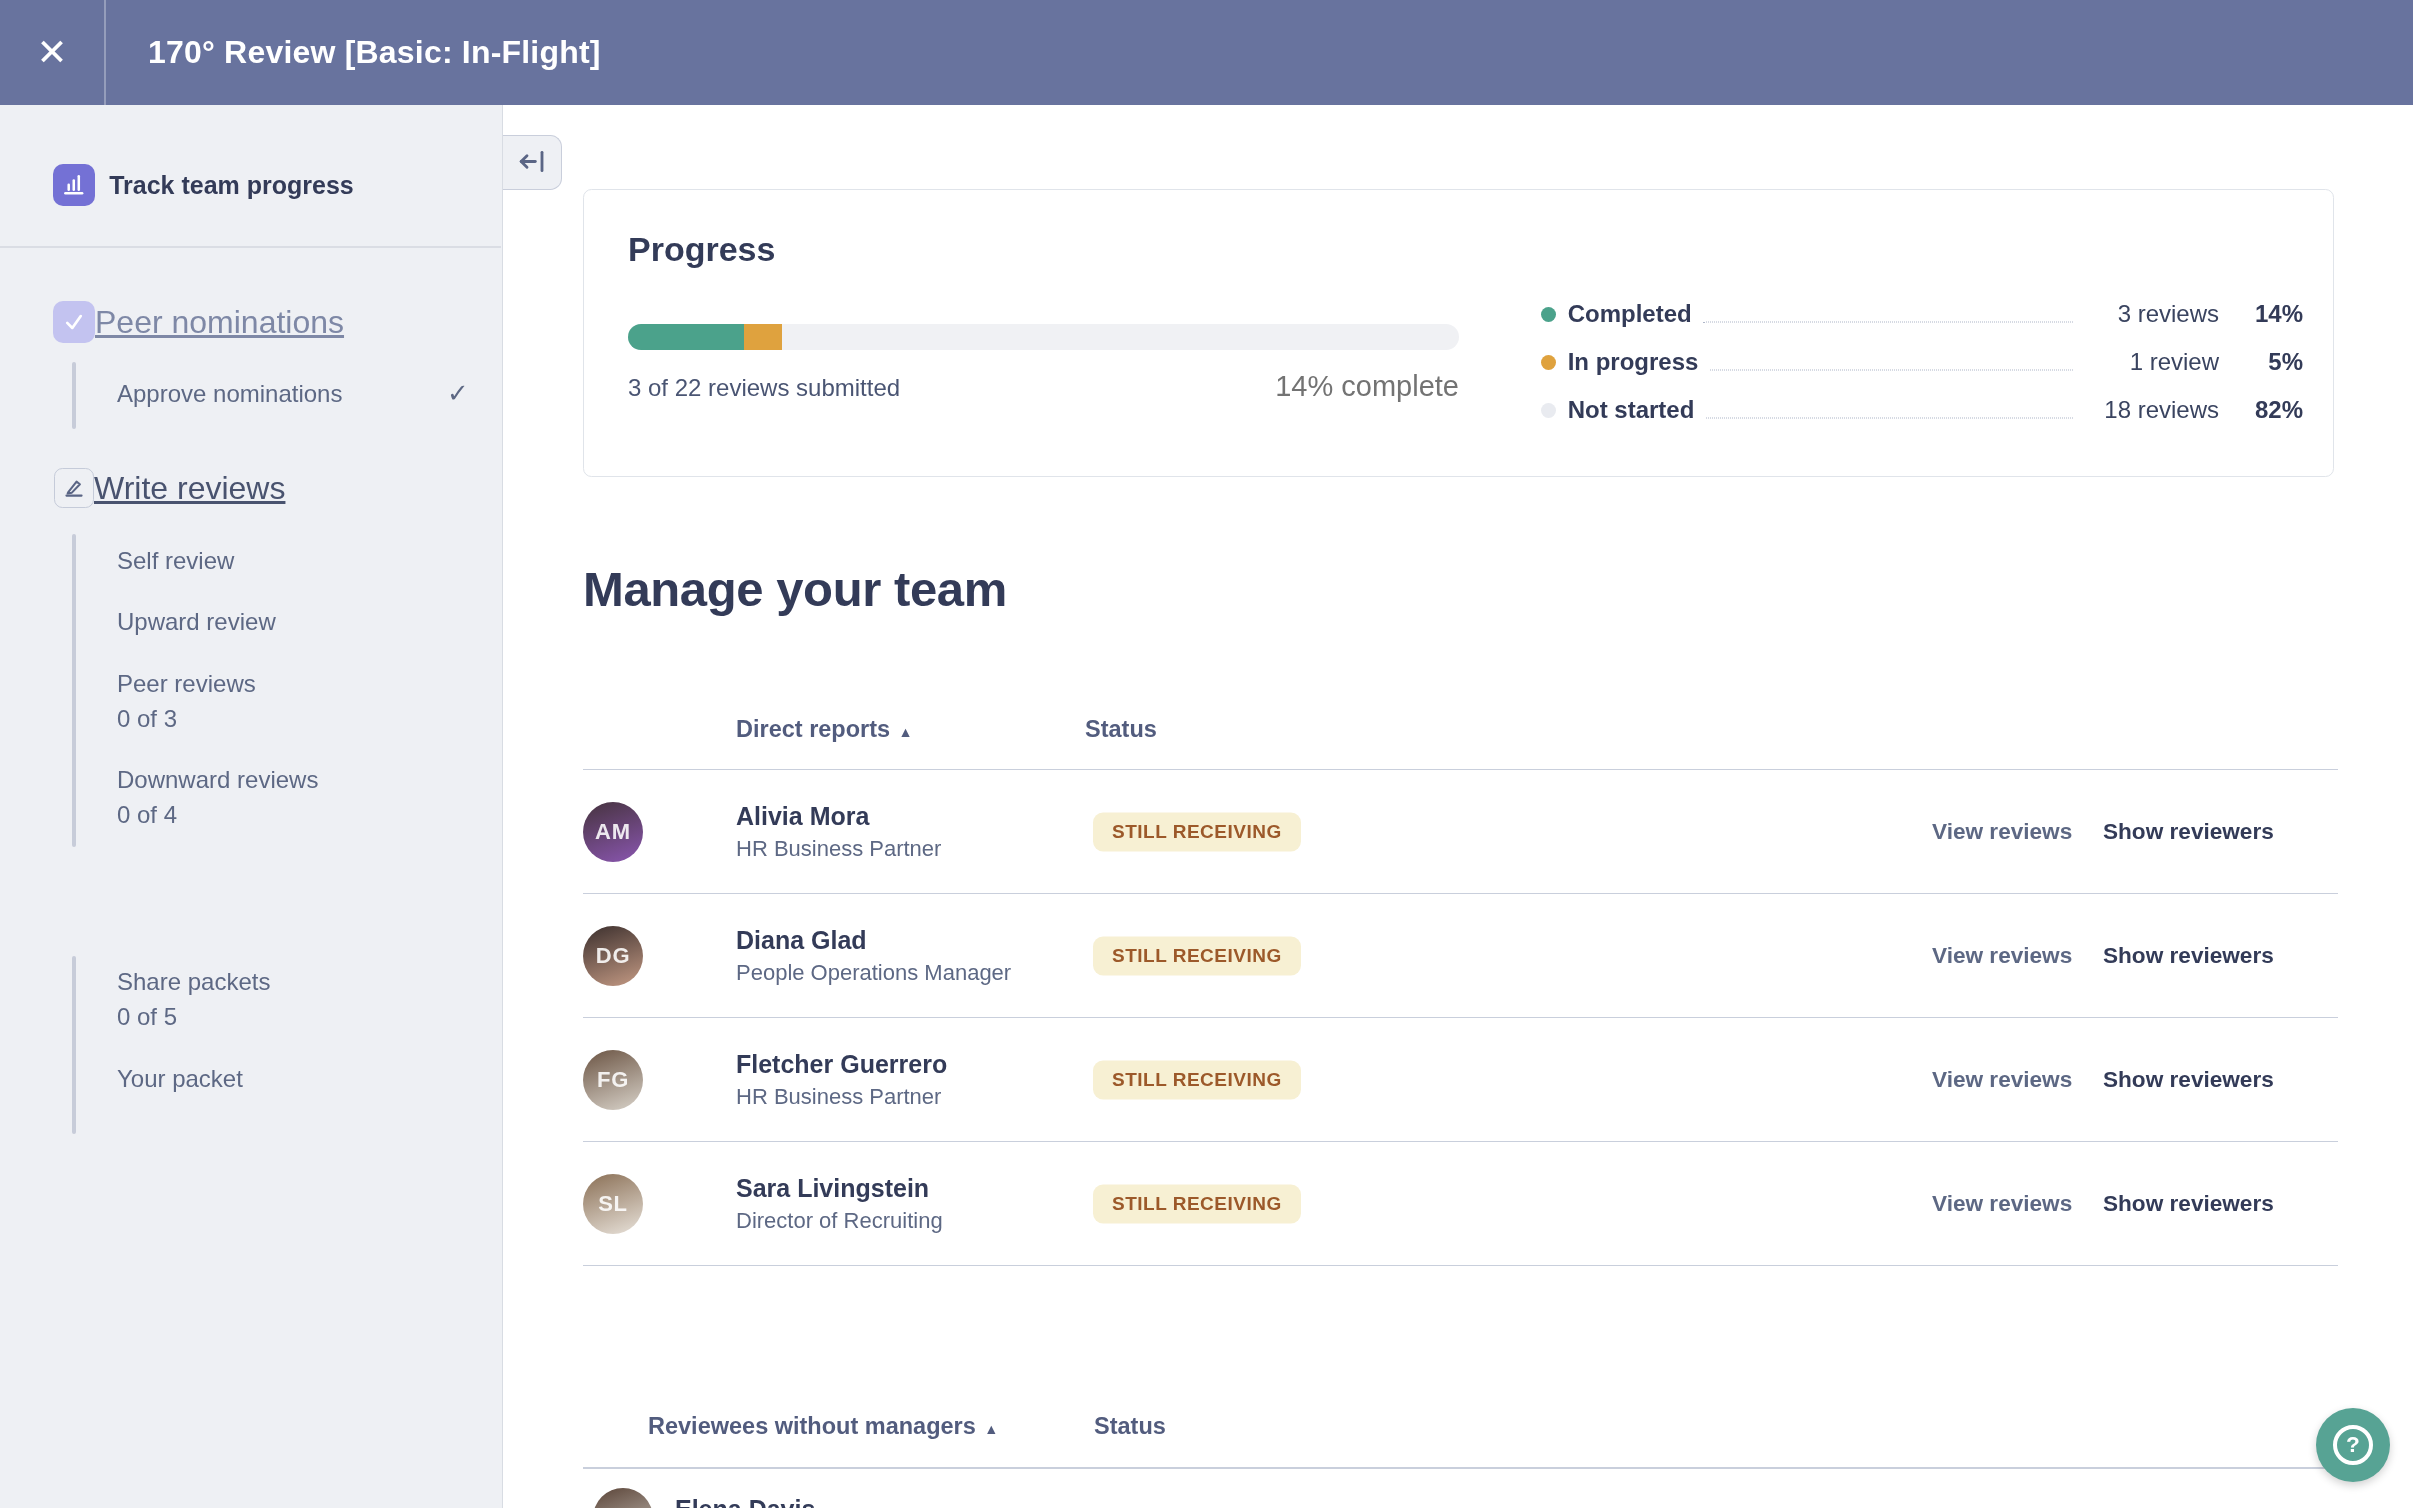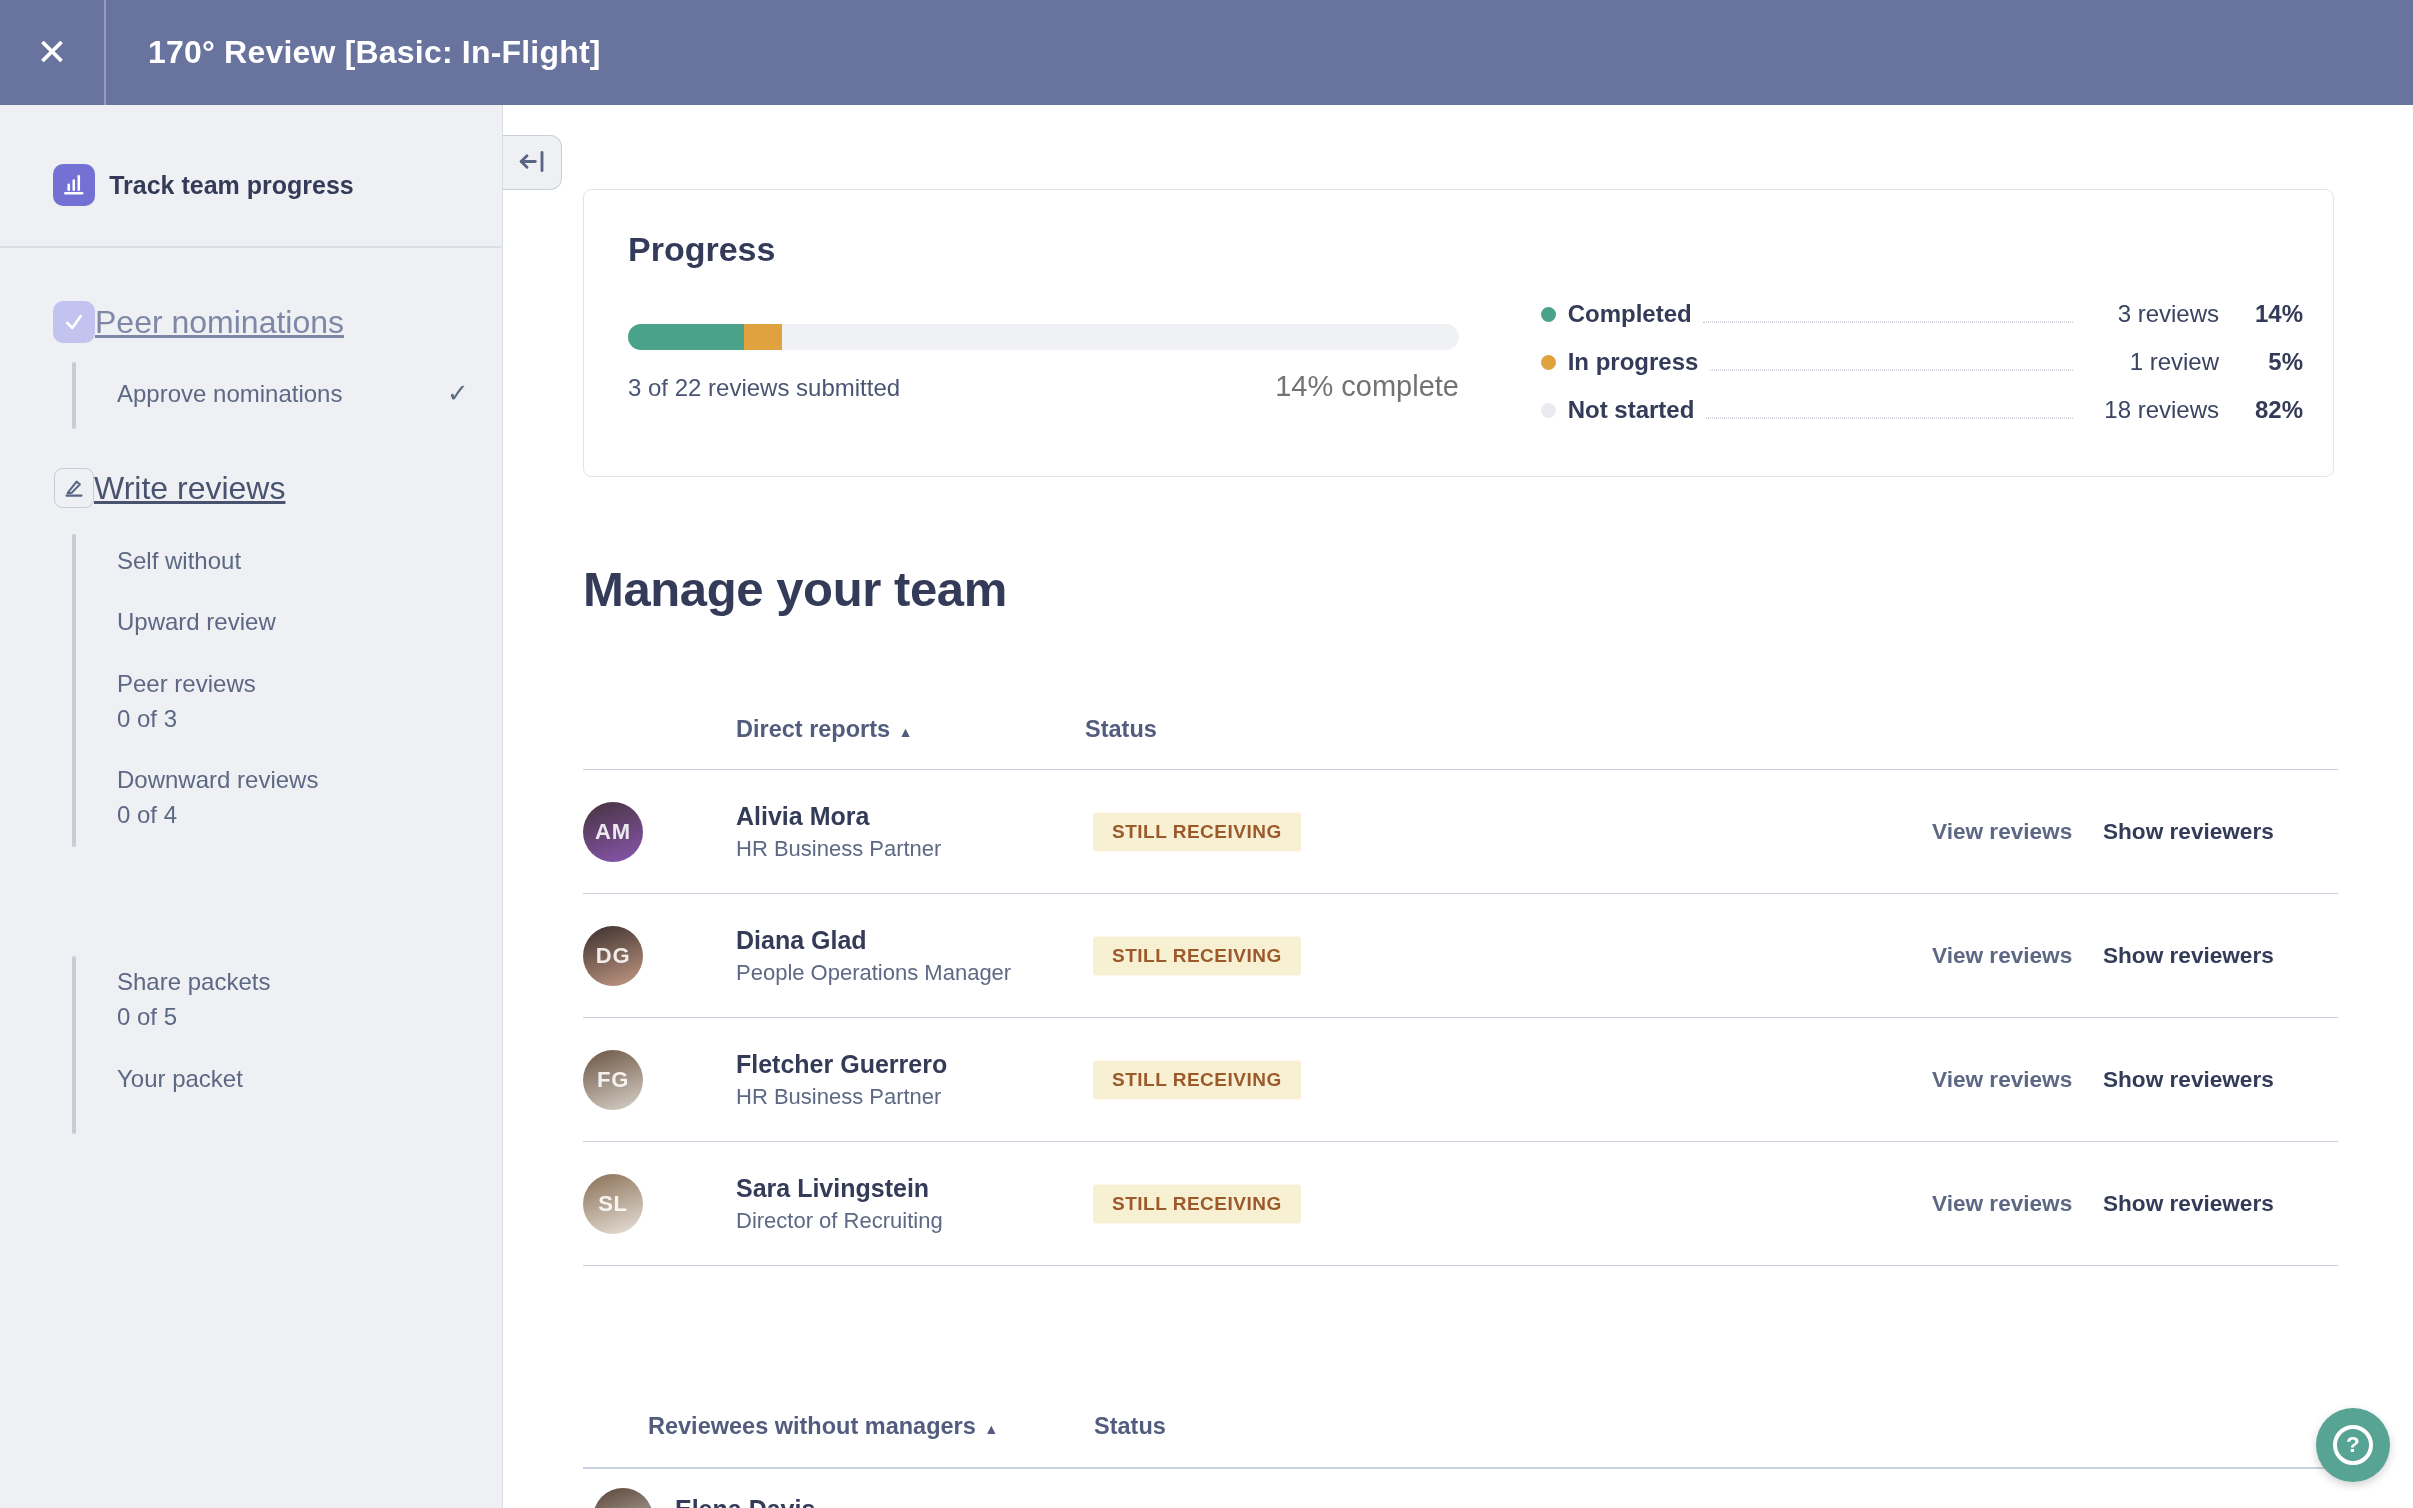--- a/index.html
+++ b/index.html
@@ -53,21 +53,21 @@
   .thead1 { position:absolute; left:583px; top:704px; width:1755px; height:49px; }
   .th { position:absolute; font-size:23.5px; font-weight:600; color:#525C7E; }
   .sort-arrow { font-size:14.2px; color:#525C7E; margin-left:8.4px; }
 
   .rows1 { position:absolute; left:583px; top:769px; width:1755px; border-top:1.7px solid #C9CFDC; }
   .trow { position:relative; height:124px; border-bottom:1.7px solid #C9CFDC; }
   .avatar { position:absolute; left:0; top:50%; transform:translateY(-50%); width:60px; height:60px; border-radius:50%; display:flex; align-items:center; justify-content:center; color:rgba(255,255,255,0.88); font-size:22px; font-weight:700; letter-spacing:0.8px; overflow:hidden; }
   .person { position:absolute; left:153px; top:50%; transform:translateY(-50%); }
   .person .pname { font-size:25px; font-weight:700; color:#333B58; }
   .person .ptitle { font-size:22px; color:#5D6884; margin-top:5.9px; }
-  .badge { position:absolute; left:510px; top:50%; transform:translateY(-50%); height:39px; padding:0 19px; display:inline-flex; align-items:center; background:#F7F0D3; border-radius:3px; font-size:19px; font-weight:700; letter-spacing:0.5px; color:#9C592A; white-space:nowrap; }
+  .badge { position:absolute; left:510px; top:50%; transform:translateY(-50%); height:39px; padding:0 19px; display:inline-flex; align-items:center; background:#F7F0D3; border-radius:10px; font-size:19px; font-weight:700; letter-spacing:0.5px; color:#9C592A; white-space:nowrap; }
   .link-view { position:absolute; left:1349px; top:50%; transform:translateY(-50%); font-size:22.6px; font-weight:600; color:#5D6884; cursor:pointer; white-space:nowrap; }
   .link-show { position:absolute; left:1520px; top:50%; transform:translateY(-50%); font-size:22.6px; font-weight:700; color:#333B58; cursor:pointer; white-space:nowrap; }
 
   .thead2 { position:absolute; left:583px; top:1401px; width:1755px; height:49px; }
   .divider2 { position:absolute; left:583px; top:1467px; width:1755px; height:1.7px; background:#C9CFDC; }
   .partial-row { position:absolute; left:583px; top:1483px; width:1755px; height:25px; }
   .partial-row .avatar { left:10px; top:5px; transform:none; }
   .partial-row .pname { position:absolute; left:92px; top:11.7px; font-size:25px; font-weight:700; color:#333B58; }
 
   .help-btn { position:absolute; left:2316px; top:1408px; width:74px; height:74px; border-radius:50%; background:#57A394; display:flex; align-items:center; justify-content:center; box-shadow:0 3.4px 8.4px rgba(0,0,0,0.18); cursor:pointer; z-index:40; }
@@ -123,21 +123,21 @@
             <g stroke="#5A6585" stroke-width="2.4" stroke-linecap="round" stroke-linejoin="round" fill="none">
               <path d="M4 22 H22"></path>
               <path d="M6.5 17.5 L16 5.5 L20 8.5 L10.5 18.5 L5.5 19.5 Z"></path>
             </g>
           </svg>
       </span>
       <span class="sb-item-label">Write reviews</span>
     </div>
 
     <div class="sb-rail" style="top:429px; height:313px;"></div>
-    <div class="sb-sub" style="top:442px;">Self without</div>
+    <div class="sb-sub" style="top:442px;">Self review</div>
     <div class="sb-sub" style="top:503px;">Upward review</div>
     <div class="sb-sub" style="top:565px;">Peer reviews</div>
     <div class="sb-sub-count" style="top:600px;">0 of 3</div>
     <div class="sb-sub" style="top:661px;">Downward reviews</div>
     <div class="sb-sub-count" style="top:696px;">0 of 4</div>
 
 
     <div class="sb-rail" style="top:851px; height:178px;"></div>
     <div class="sb-sub" style="top:863px;">Share packets</div>
     <div class="sb-sub-count" style="top:898px;">0 of 5</div>

